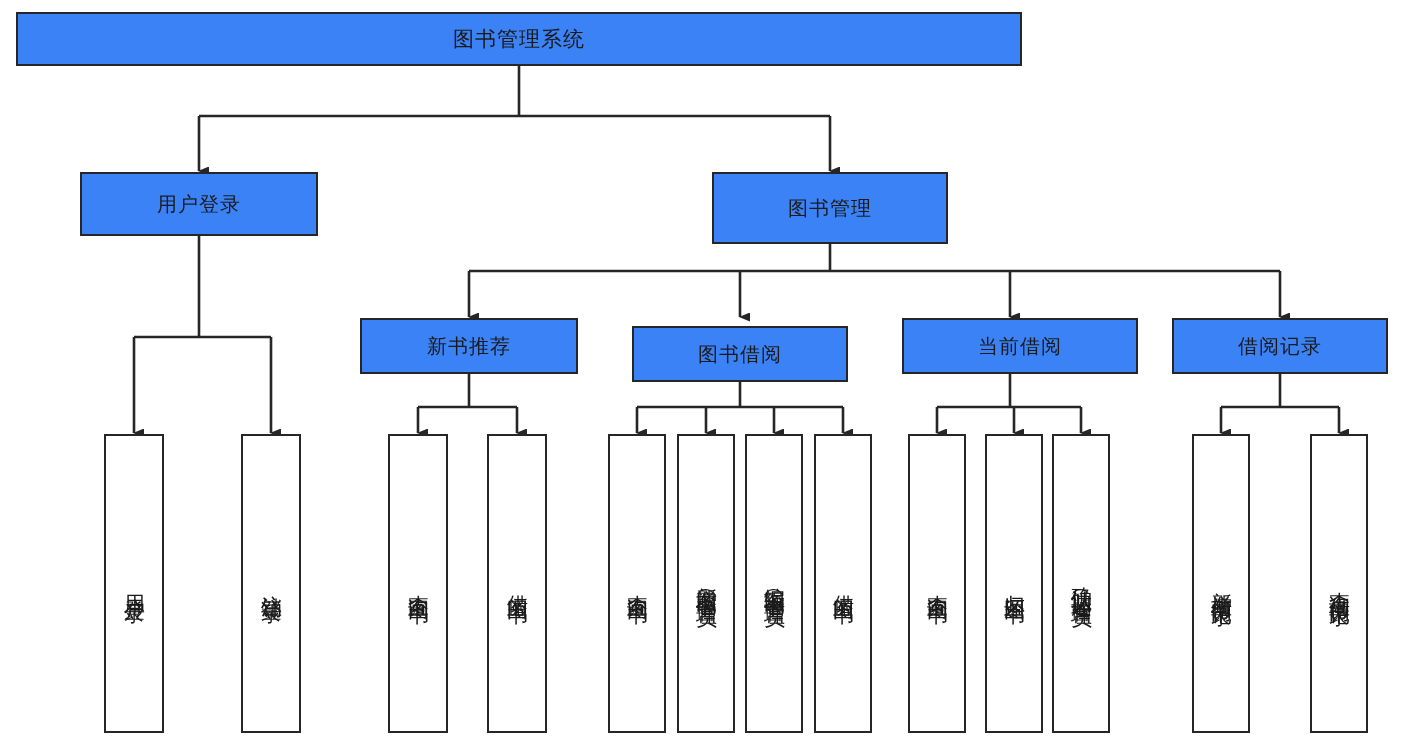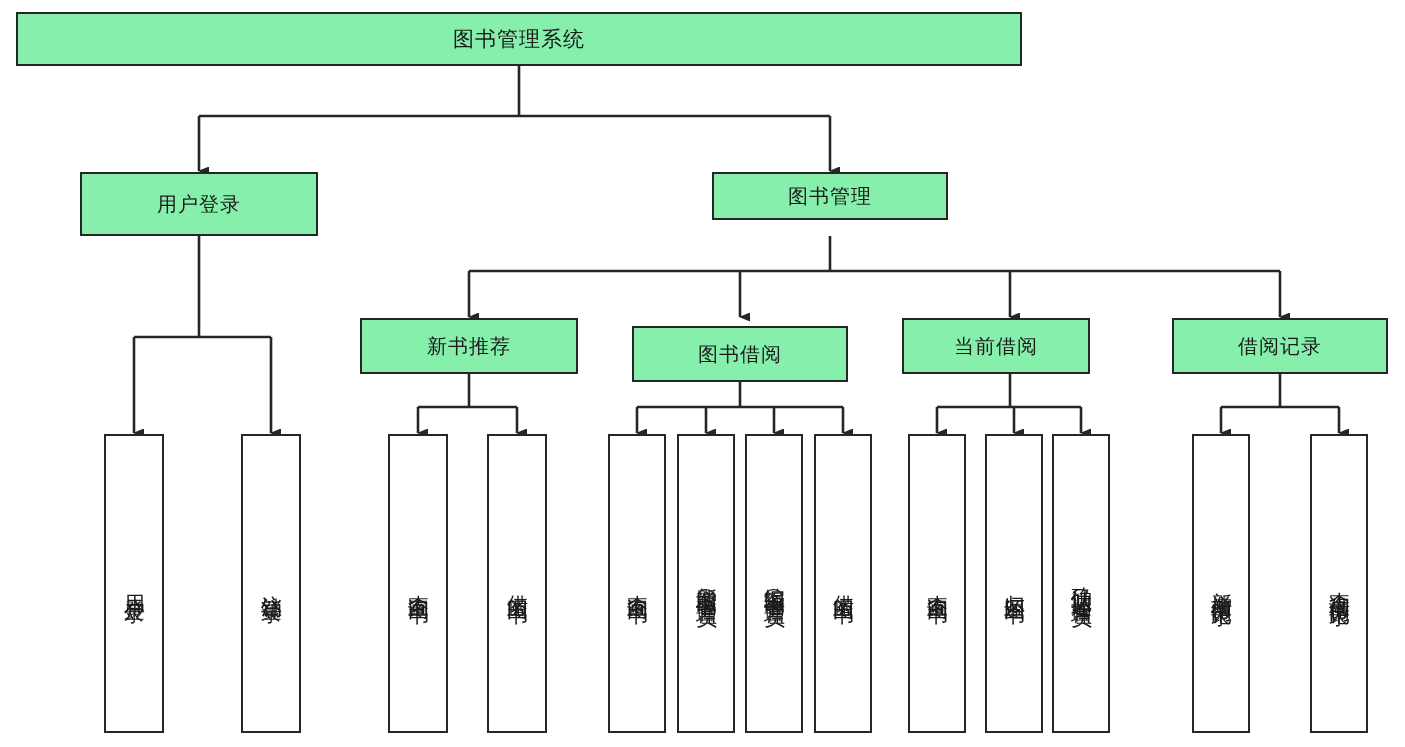--- a/index.html
+++ b/index.html
@@ -3,21 +3,21 @@
 <meta charset="utf-8">
 <style>
   html,body{margin:0;padding:0;background:#ffffff;}
   body{
     width:1405px;height:747px;position:relative;overflow:hidden;
     font-family:"DejaVu Sans","Liberation Sans",sans-serif;
   }
   #diagram-root{position:absolute;left:0;top:0;width:1405px;height:747px;}
   .node-box{
     position:absolute;box-sizing:border-box;
-    background:#86efac;border:2px solid #262626;
+    background:#3b82f6;border:2px solid #262626;
     display:flex;align-items:center;justify-content:center;
     color:#1a1a1a;
   }
   .node-box.lvl0{font-size:21px;}
   .node-box.lvl1{font-size:20px;}
   .node-box.lvl2{font-size:20px;justify-content:center;}
   .node-label-h{
     white-space:nowrap;letter-spacing:1px;line-height:1;
   }
   .leaf-box{
@@ -86,30 +86,30 @@
       </g>
   </svg>
 
   <div id="boxes-layer">
       <div class="node-box lvl0" style="left: 16px; top: 12px; width: 1006px; height: 54px;">
         <span class="node-label-h">图书管理系统</span>
       </div>
       <div class="node-box lvl1" style="left: 80px; top: 172px; width: 238px; height: 64px;">
         <span class="node-label-h">用户登录</span>
       </div>
-      <div class="node-box lvl1" style="left: 712px; top: 172px; width: 236px; height: 48px;">
+      <div class="node-box lvl1" style="left: 712px; top: 172px; width: 236px; height: 72px;">
         <span class="node-label-h">图书管理</span>
       </div>
       <div class="node-box lvl2" style="left: 360px; top: 318px; width: 218px; height: 56px;">
         <span class="node-label-h">新书推荐</span>
       </div>
       <div class="node-box lvl2" style="left: 632px; top: 326px; width: 216px; height: 56px;">
         <span class="node-label-h">图书借阅</span>
       </div>
-      <div class="node-box lvl2" style="left: 902px; top: 318px; width: 188px; height: 56px; font-family: Liberation Serif, serif;">
+      <div class="node-box lvl2" style="left: 902px; top: 318px; width: 236px; height: 56px; font-family: Liberation Serif, serif;">
         <span class="node-label-h">当前借阅</span>
       </div>
       <div class="node-box lvl2" style="left: 1172px; top: 318px; width: 216px; height: 56px;">
         <span class="node-label-h">借阅记录</span>
       </div>
       <div class="leaf-box" style="left: 104px; top: 434px; width: 60px; height: 299px;">
         <span class="node-label-v">用户登录</span>
       </div>
       <div class="leaf-box" style="left: 241px; top: 434px; width: 60px; height: 299px;">
         <span class="node-label-v">注销登录</span>

